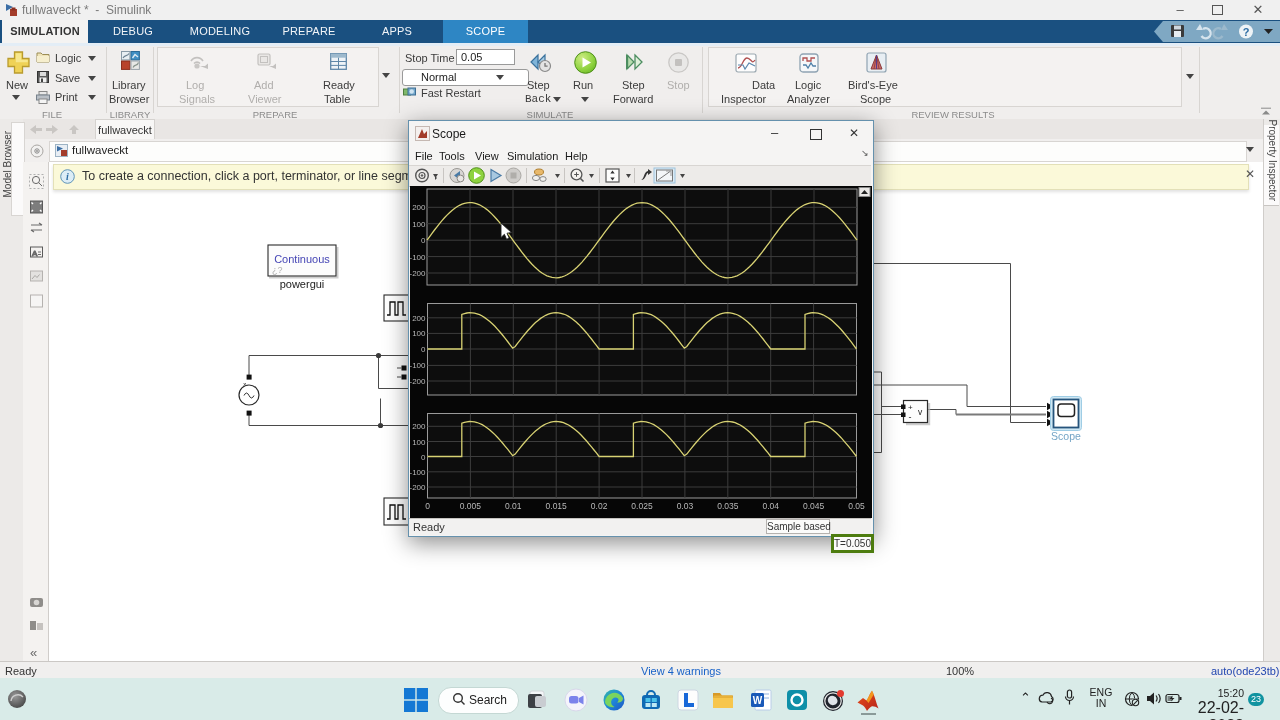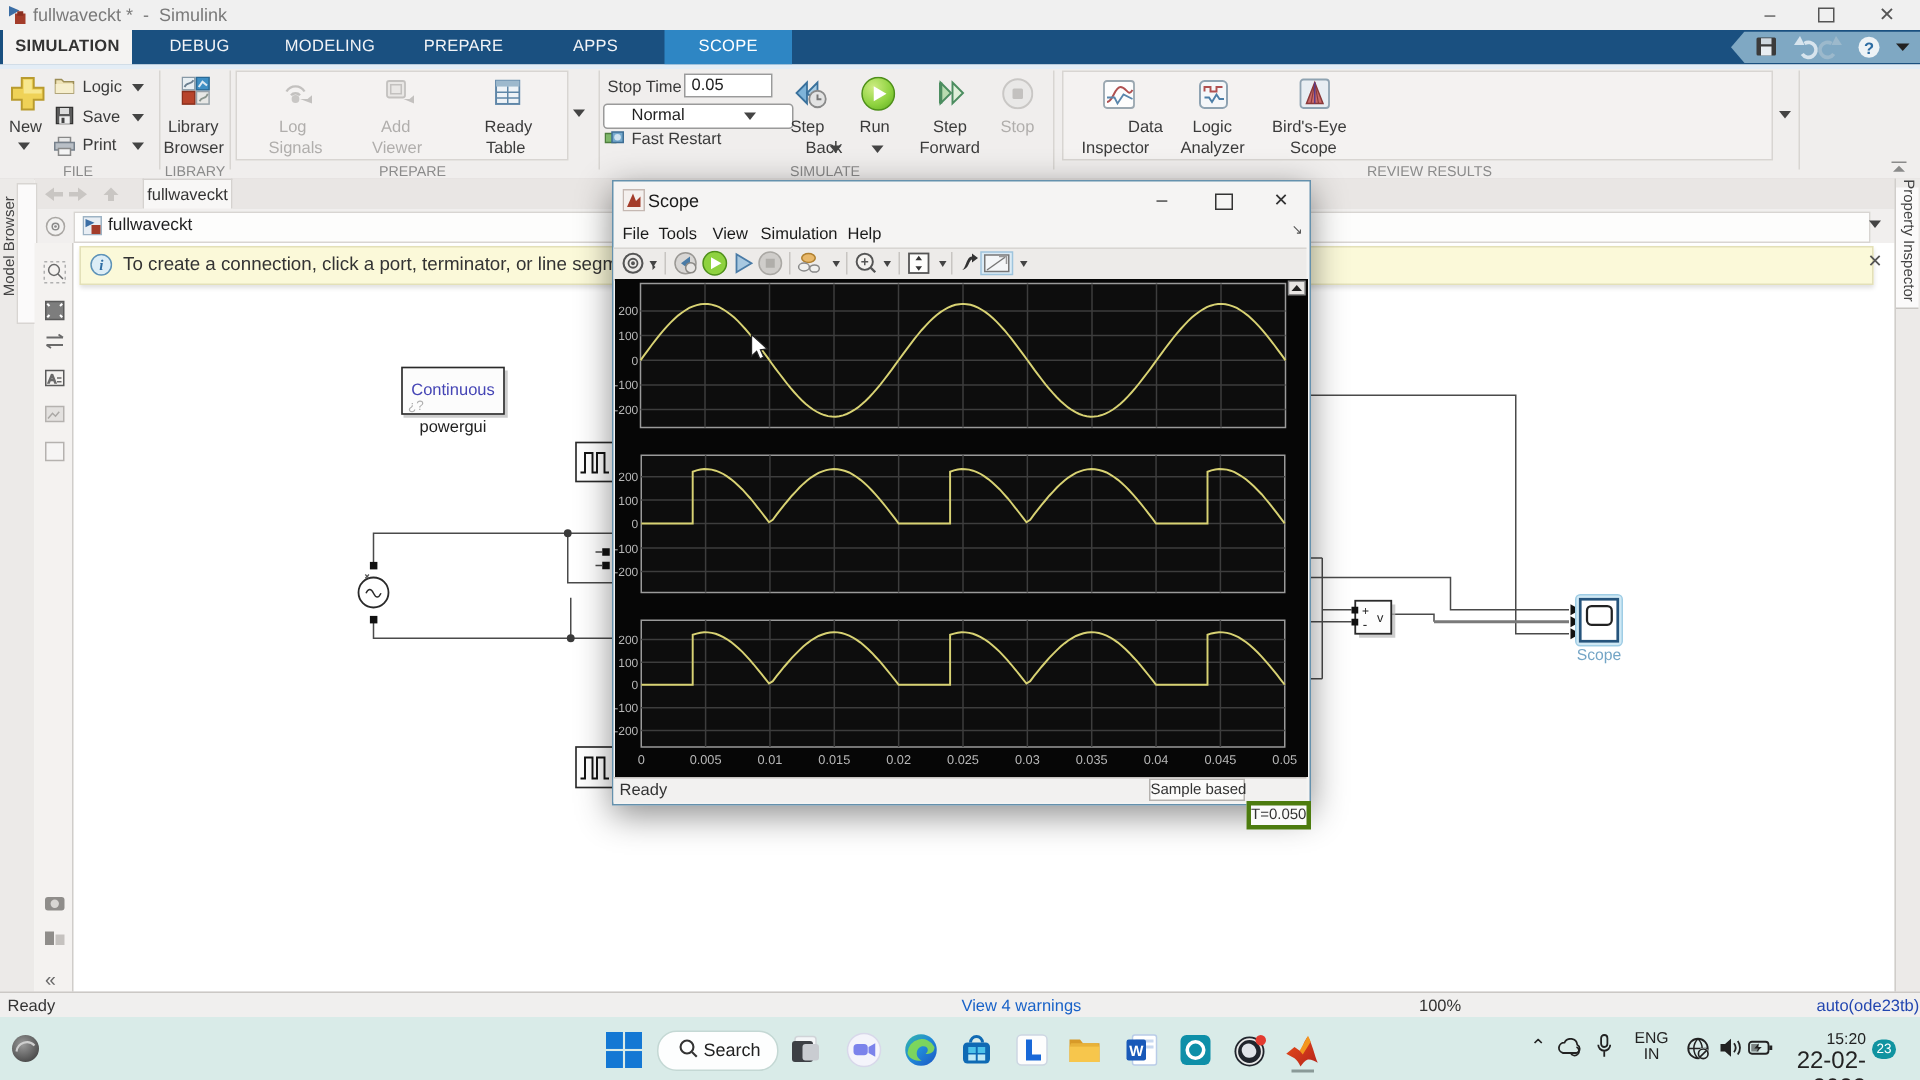--- a/index.html
+++ b/index.html
@@ -166,21 +166,21 @@
       <circle cx="8.7" cy="4.5" r="2.2" fill="#cfe3f0"></circle>
     </svg>
     <div class="rlabel" style="left:421px;top:44px;">Fast Restart</div>
     <svg class="abs" style="left:528px;top:8px" width="24" height="24" viewBox="0 0 24 24">
       <path d="M10 4 L3 11 L10 18 Z" fill="#7fb4d9" stroke="#3a719c" stroke-width="1.2"></path>
       <path d="M17 4 L10 11 L17 18 Z" fill="#a8cce4" stroke="#3a719c" stroke-width="1.2"></path>
       <circle cx="17" cy="15" r="5.5" fill="#e3e3e3" stroke="#8a8a8a" stroke-width="1.2"></circle>
       <path d="M17 12 v3.2 h2.6" stroke="#777" stroke-width="1.3" fill="none"></path>
     </svg>
     <div class="rlabel" style="left:527px;top:36px;">Step</div>
-    <div class="rlabel" style="left:537px;top:50px;">Back</div>
+    <div class="rlabel" style="left:525px;top:50px;font-family:Liberation Mono, monospace;">Back</div>
     <div class="dTri" style="left:553px;top:54px;"></div>
     <svg class="abs" style="left:574px;top:8px" width="23" height="23" viewBox="0 0 23 23">
       <defs>
           <radialGradient id="rg" cx="0.35" cy="0.3" r="0.9">
         <stop offset="0" stop-color="#cdec82"></stop>
             <stop offset="0.6" stop-color="#8ed23f"></stop>
             <stop offset="1" stop-color="#5fae1e"></stop>
       </radialGradient>
         </defs>
       <circle cx="11.5" cy="11.5" r="10.8" fill="url(#rg)" stroke="#4e8f1a"></circle>

